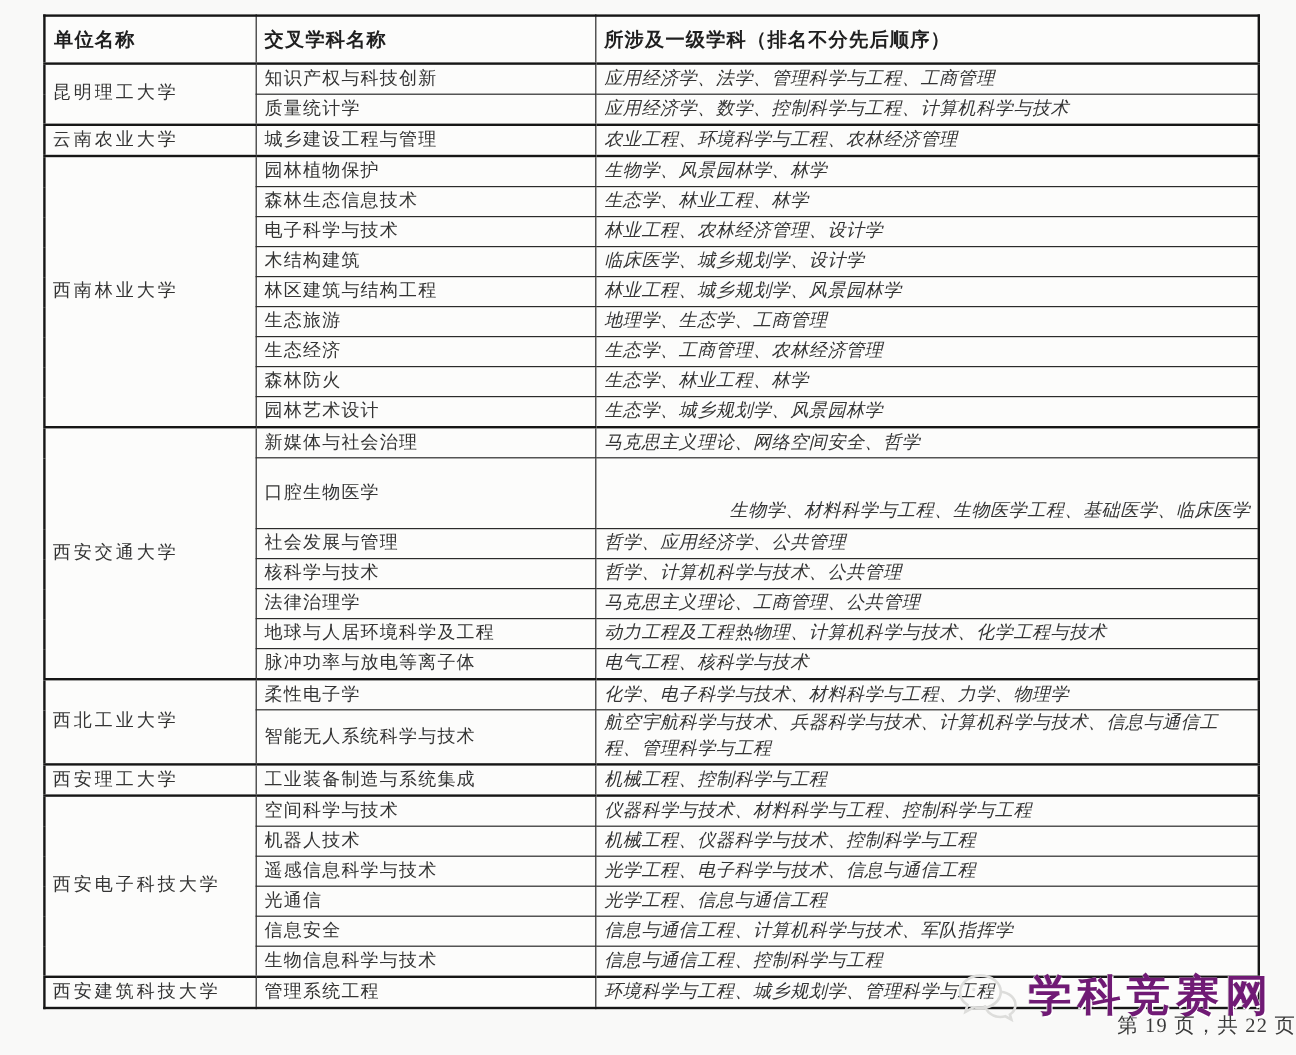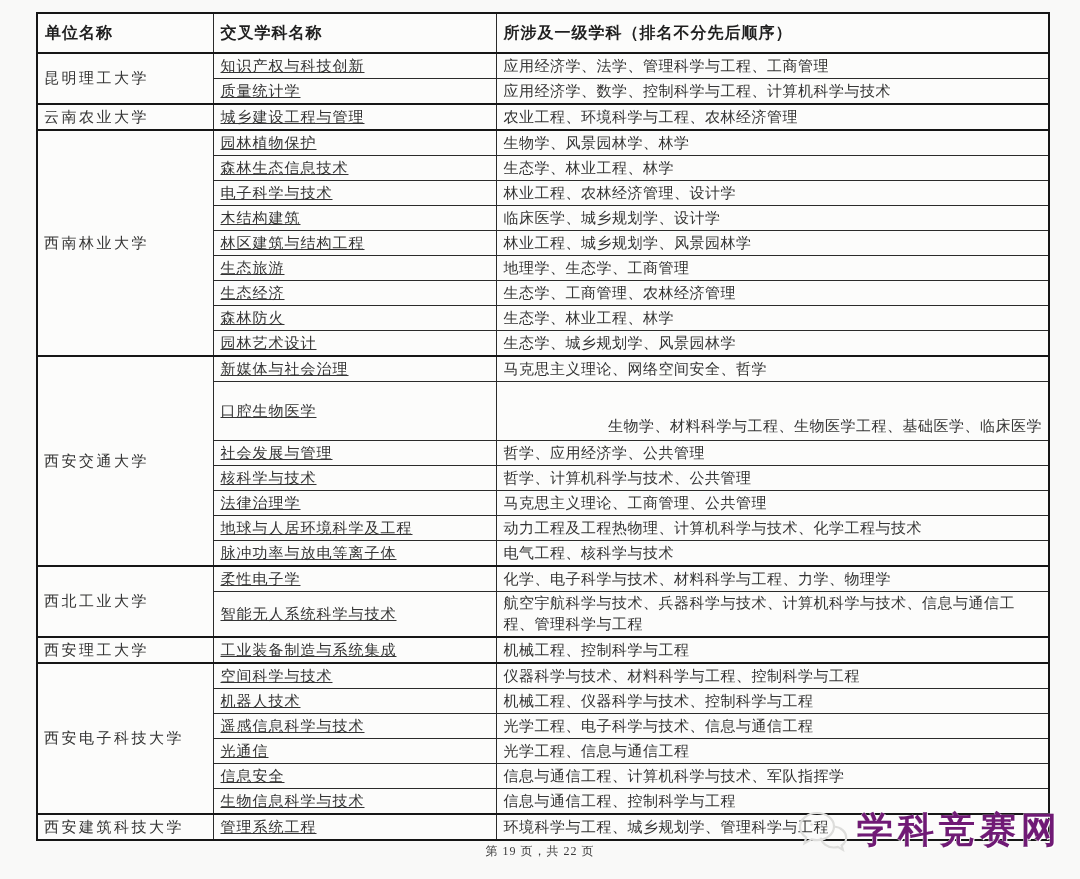--- a/index.html
+++ b/index.html
@@ -56,43 +56,43 @@
     line-height: 21px;
     letter-spacing: 1px;
     color: #343434;
   }
   td.unit-cell {
     letter-spacing: 2.5px;
     padding-left: 6px;
   }
   td.discipline-cell {
     letter-spacing: 1px;
-    text-decoration: underline;
   }
   td.subjects-cell {
     letter-spacing: 0.5px;
+    font-style: italic;
   }
   tr.group-start td {
     border-top: 2px solid #161616;
     margin-top: 25px;
   }
   tr.tall-row td { height: 54px; }
   td.bottom-align {
     vertical-align: bottom;
     padding-bottom: 3px;
     text-align: right;
   }
 
   .footer-pageinfo {
     position: absolute;
     top: 843px;
     left: 0;
     width: 100%;
-    text-align: center;
-    font-size: 12px;
+    text-align: right;
+    font-size: 17px;
     letter-spacing: 1px;
     color: #3a3a3a;
   }
   .watermark {
     position: absolute;
     top: 806px;
     right: 18px;
     display: flex;
     align-items: center;
     gap: 8px;

